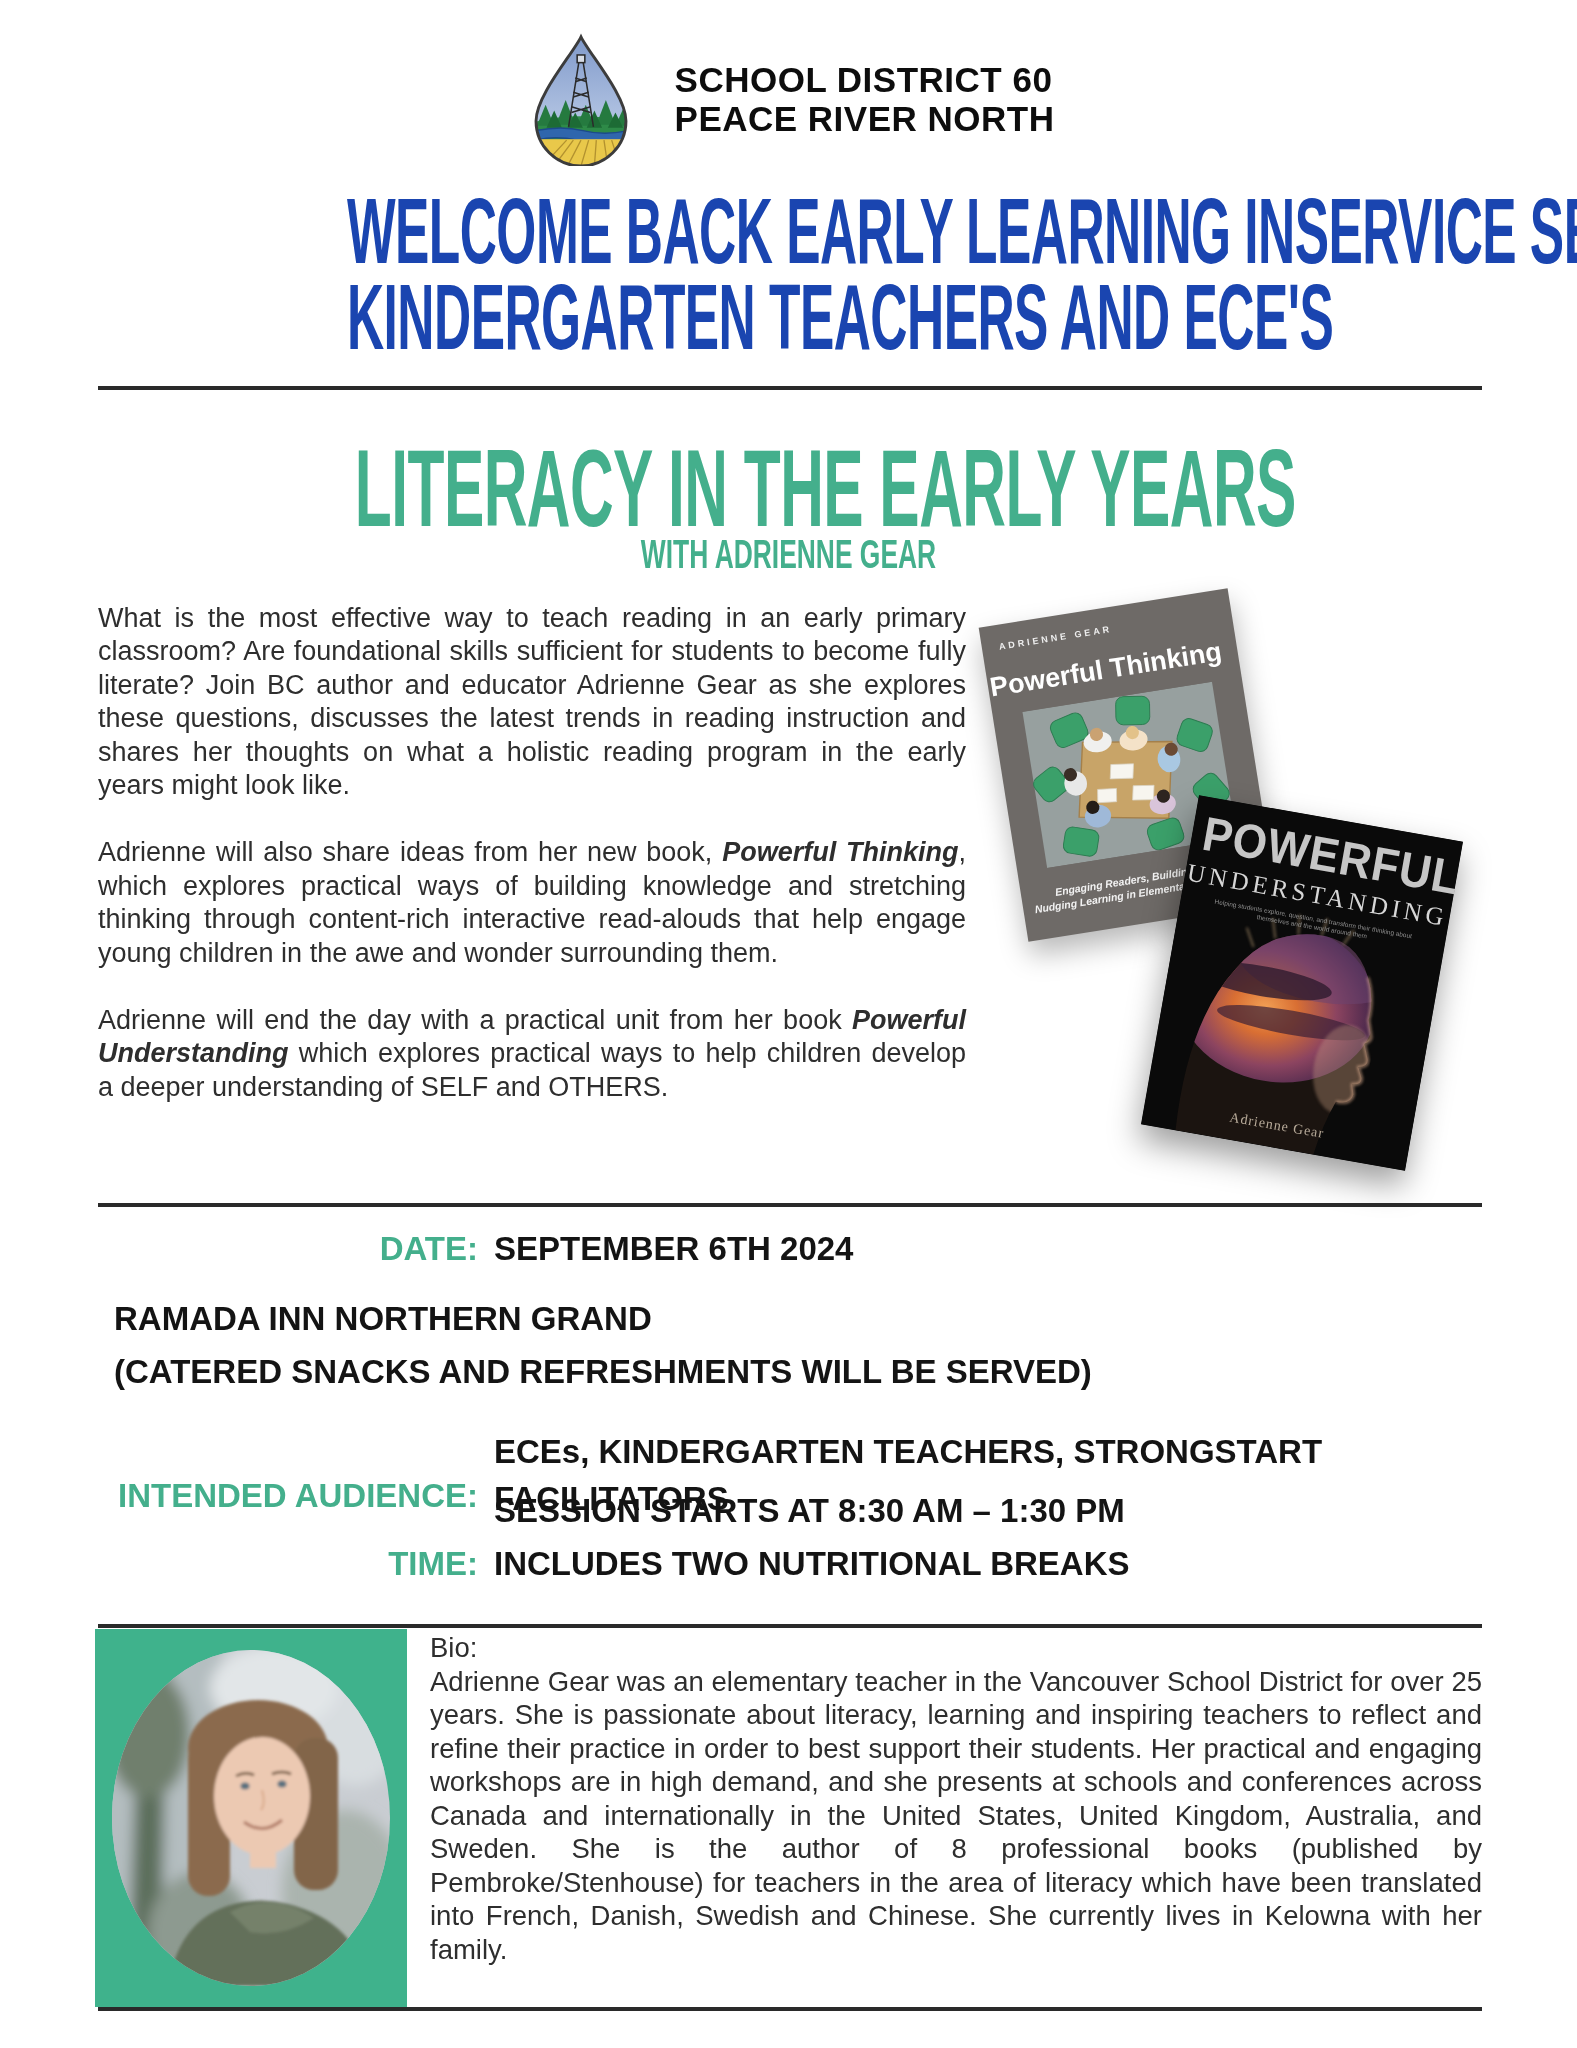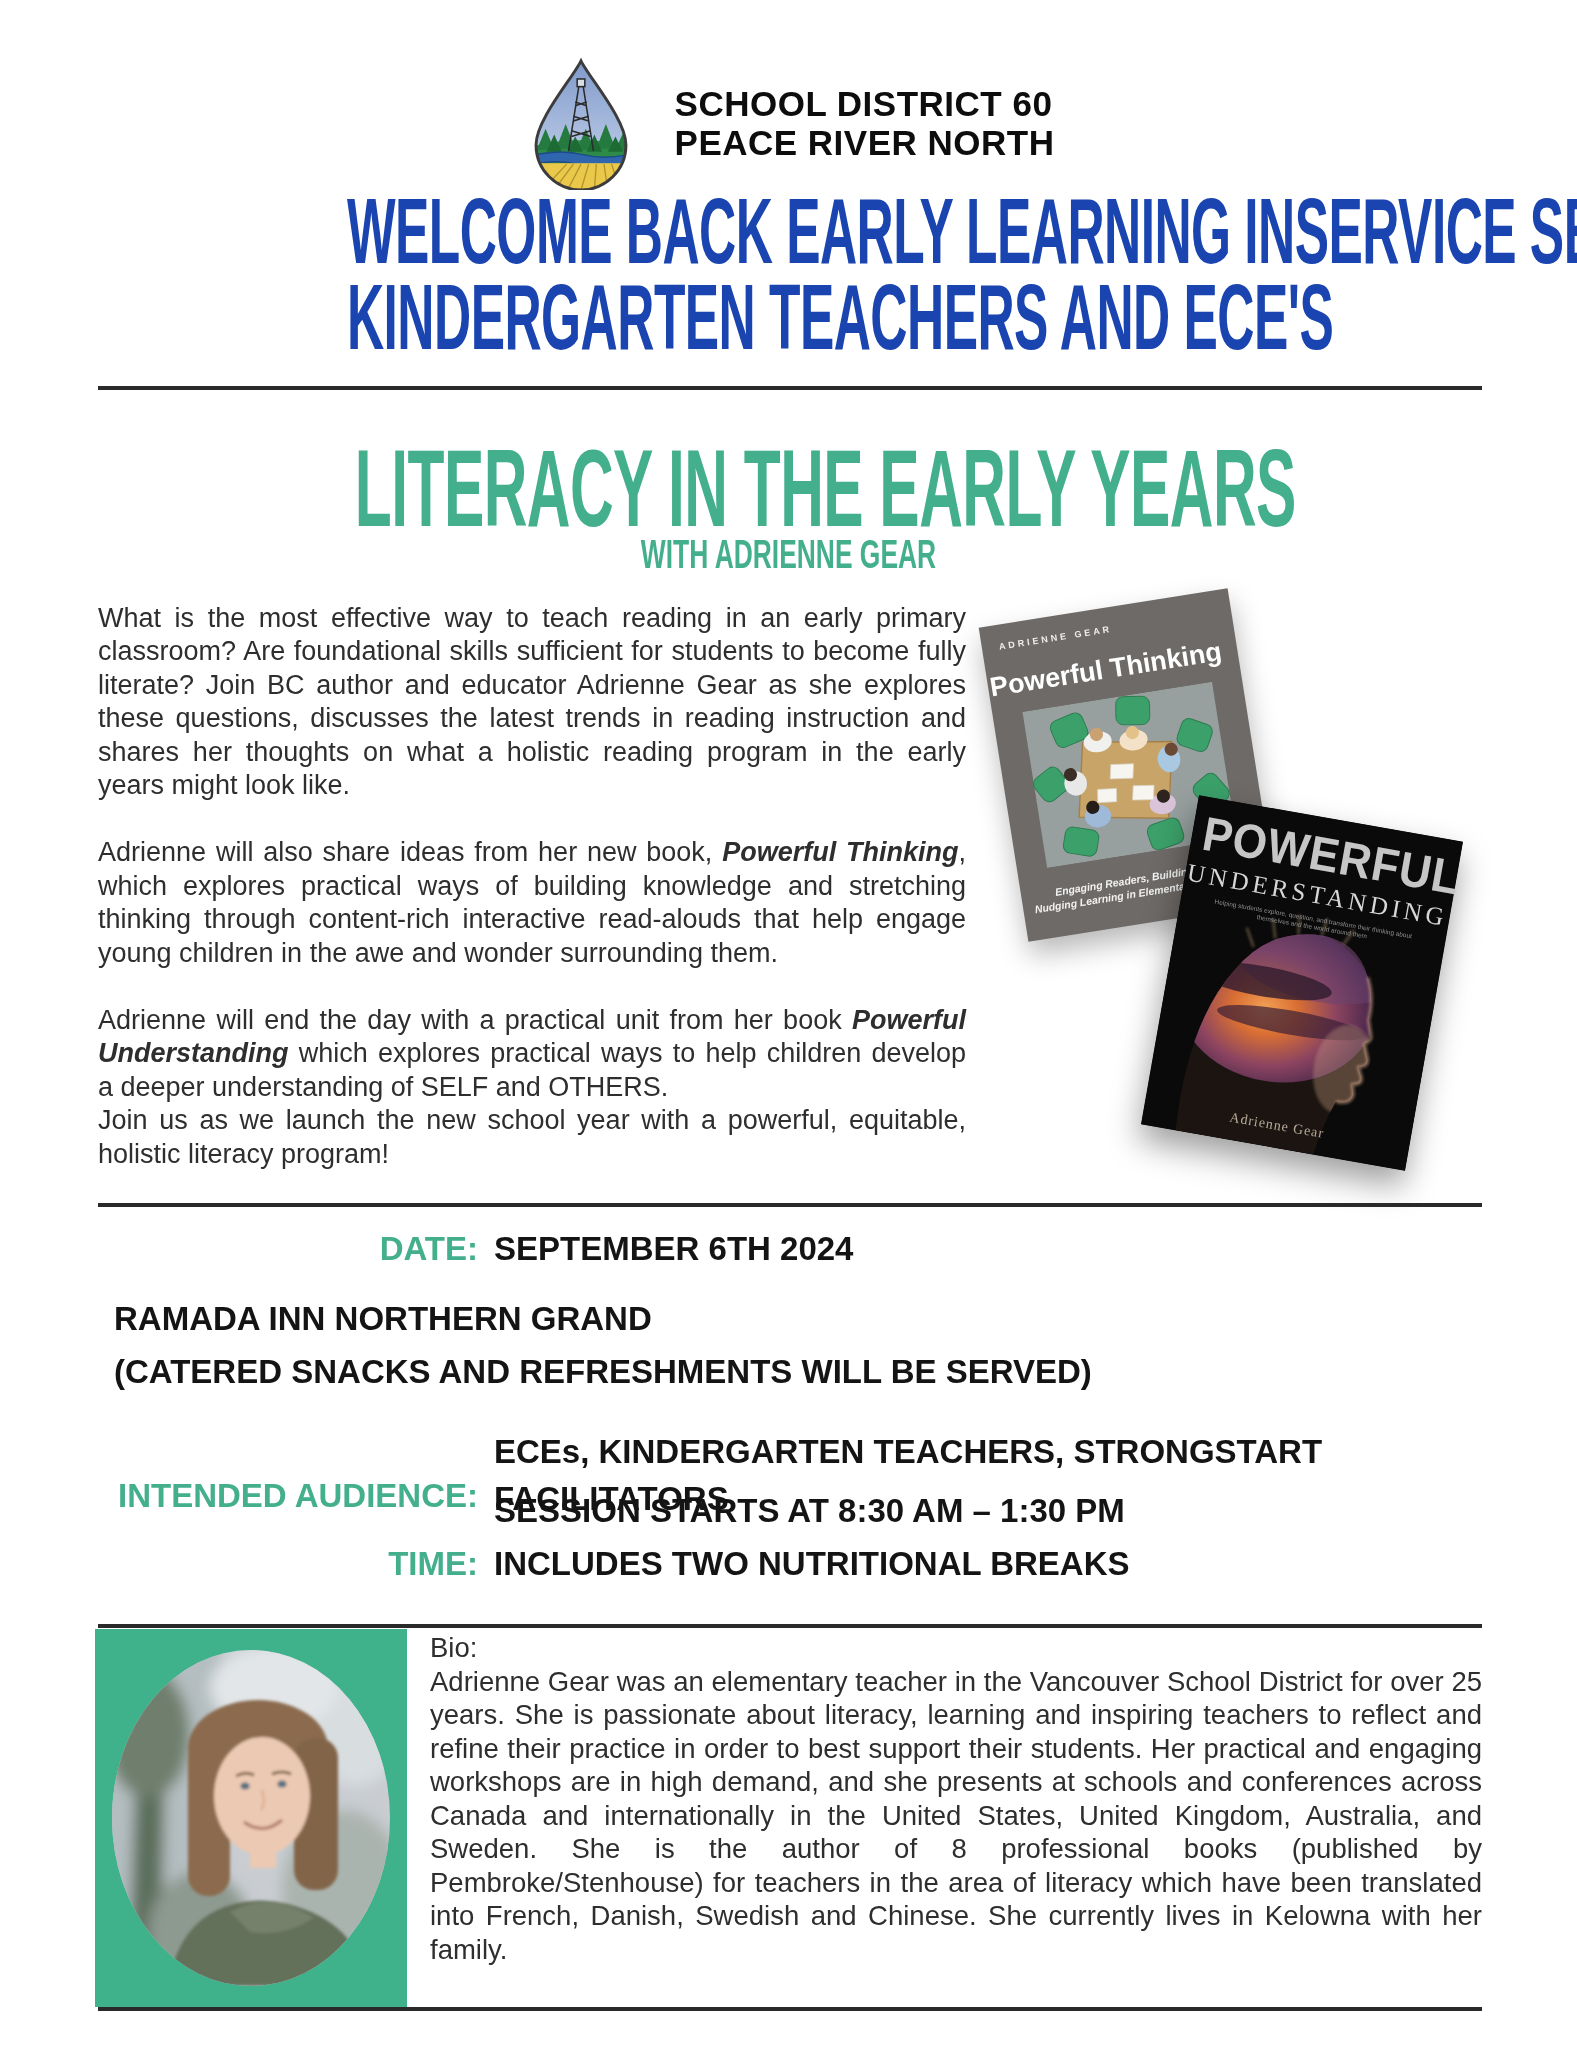--- a/index.html
+++ b/index.html
@@ -1,20 +1,20 @@
 <!DOCTYPE html>
 <html><head>
 <meta charset="utf-8">
 <style>
   html,body{margin:0;padding:0;background:#ffffff;}
   .page{position:relative;width:1577px;height:2048px;background:#ffffff;overflow:hidden;
         font-family:"Liberation Sans",sans-serif;color:#2e2e2e;}
 
   
-  .logo-wrap{position:absolute;top:56px;left:0;width:100%;display:flex;justify-content:center;
+  .logo-wrap{position:absolute;top:32px;left:0;width:100%;display:flex;justify-content:center;
              align-items:center;gap:36px;}
   .logo-drop{width:116px;height:134px;flex:0 0 auto;}
   .logo-text{font-weight:bold;font-size:35px;line-height:39px;color:#0d0d0d;letter-spacing:0.5px;}
 
   
   .main-title{position:absolute;top:188px;left:0;width:100%;text-align:center;
               font-weight:bold;font-size:92px;line-height:86px;letter-spacing:-1px;
               transform:scaleX(0.56);transform-origin:50% 50%;white-space:nowrap;}
   .rule{position:absolute;left:98px;width:1384px;height:4px;background:#2a2a2a;}
   .event-title{position:absolute;top:438px;left:0;width:100%;text-align:center;font-weight:bold;
@@ -132,21 +132,21 @@
   </div>
 
   <div class="rule rule-1"></div>
 
   <div class="event-title" style="color:#44AF8C;">LITERACY IN THE EARLY YEARS</div>
   <div class="event-subtitle" style="color:#44AF8C;">WITH ADRIENNE GEAR</div>
 
   <div class="body-copy">
     <p><span>What is the most effective way to teach reading in an early primary classroom? Are foundational skills sufficient for students to become fully literate? Join BC author and educator Adrienne Gear as she explores these questions, discusses the latest trends in reading instruction and shares her thoughts on what a holistic reading program in the early years might look like.</span></p>
     <p><span>Adrienne will also share ideas from her new book, </span><span class="bi">Powerful Thinking</span><span>, which explores practical ways of building knowledge and stretching thinking through content-rich interactive read-alouds that help engage young children in the awe and wonder surrounding them.</span></p>
-    <p><span>Adrienne will end the day with a practical unit from her book </span><span class="bi">Powerful Understanding</span><span> which explores practical ways to help children develop a deeper understanding of SELF and OTHERS.</span><br><span>Join us as we launch the new school year with a powerful, equitable, holistic literacy program!</span></p>
+    <p><span>Adrienne will end the day with a practical unit from her book </span><span class="bi">Powerful Understanding</span><span> which explores practical ways to help children develop a deeper understanding of SELF and OTHERS.</span><br></p>
   </div>
 
   <div class="book book1">
     <div class="book1-author">ADRIENNE GEAR</div>
     <div class="book1-title">Powerful Thinking</div>
     <div class="book1-photo">
       <svg viewBox="0 0 204 168">
         <rect width="204" height="168" fill="#97a09f"></rect>
         <polygon points="58,42 152,56 136,136 42,120" fill="#c8a468" stroke="#a5804a" stroke-width="1.5"></polygon>
         <g fill="#3ba06a" stroke="#2c7b50" stroke-width="1">

